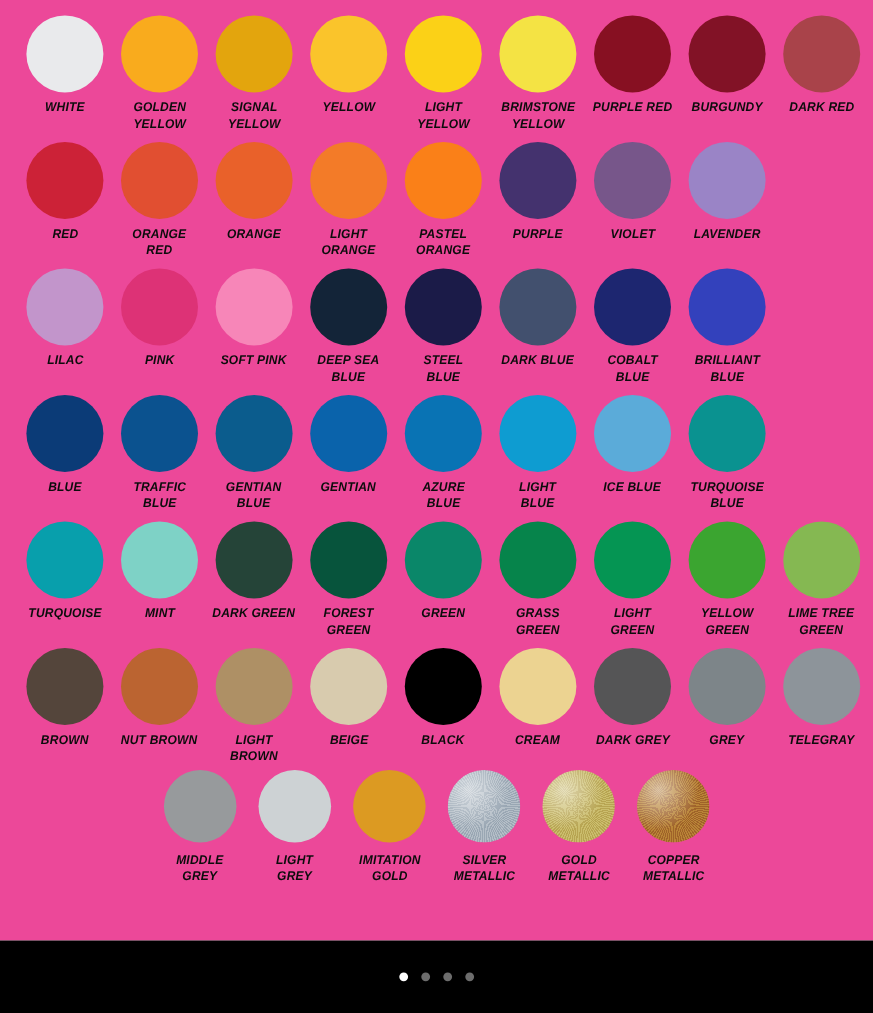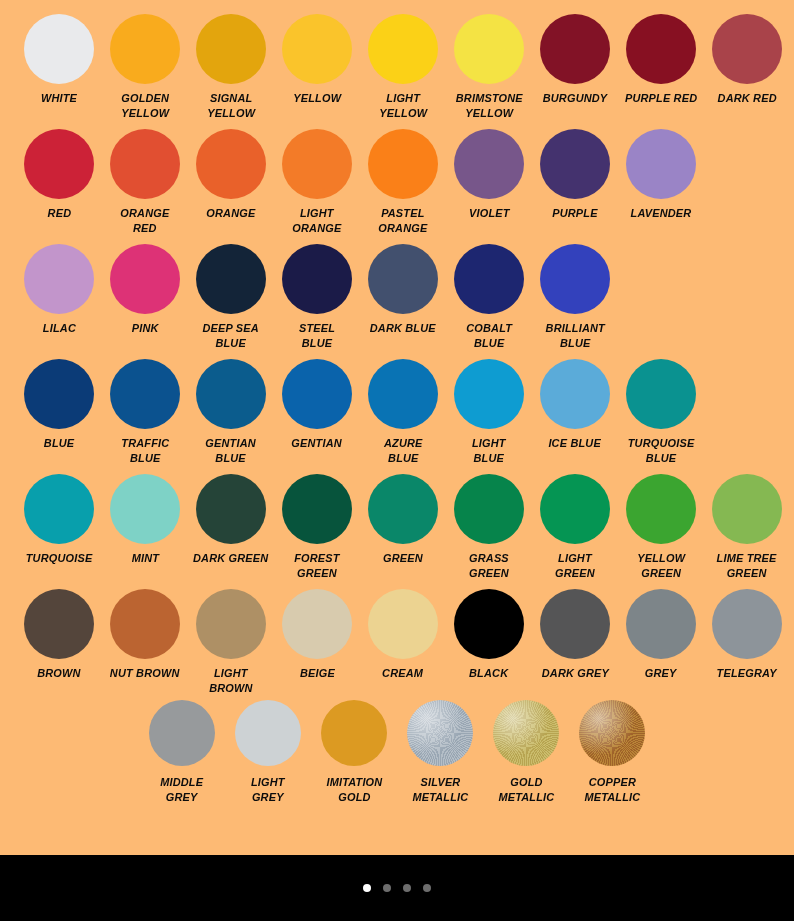--- a/index.html
+++ b/index.html
@@ -9,21 +9,21 @@
     font-family:"Liberation Sans", sans-serif;
     overflow:hidden;
   }
   #root { position:relative; width:794px; height:921px; background:#fff; }
 
   .swatch-area {
     position:relative;
     width:794px;
     height:855px;
     padding-top:14px;
-    background:#fdba74;
+    background:#ec4899;
   }
 
   .swatch-row {
     display:flex;
     justify-content:flex-start;
     align-items:flex-start;
     padding-left:16px;
     height:115px;
   }
   .swatch-row.last-row {
@@ -120,26 +120,26 @@
           <span class="dot" style="background: rgb(251, 209, 23);"></span>
           <div class="swatch-label">LIGHT
 YELLOW</div>
         </div>
         <div class="swatch-cell">
           <span class="dot" style="background: rgb(244, 227, 68);"></span>
           <div class="swatch-label">BRIMSTONE
 YELLOW</div>
         </div>
         <div class="swatch-cell">
+          <span class="dot" style="background: rgb(135, 16, 34);"></span>
+          <div class="swatch-label">PURPLE RED</div>
+        </div>
+        <div class="swatch-cell">
           <span class="dot" style="background: rgb(130, 18, 38);"></span>
           <div class="swatch-label">BURGUNDY</div>
-        </div>
-        <div class="swatch-cell">
-          <span class="dot" style="background: rgb(135, 16, 34);"></span>
-          <div class="swatch-label">PURPLE RED</div>
         </div>
         <div class="swatch-cell">
           <span class="dot" style="background: rgb(169, 67, 74);"></span>
           <div class="swatch-label">DARK RED</div>
         </div>
       </div>
       <div class="swatch-row">
         <div class="swatch-cell">
           <span class="dot" style="background: rgb(204, 34, 55);"></span>
           <div class="swatch-label">RED</div>
@@ -157,42 +157,46 @@
           <span class="dot" style="background: rgb(243, 123, 40);"></span>
           <div class="swatch-label">LIGHT
 ORANGE</div>
         </div>
         <div class="swatch-cell">
           <span class="dot" style="background: rgb(250, 128, 24);"></span>
           <div class="swatch-label">PASTEL
 ORANGE</div>
         </div>
         <div class="swatch-cell">
+          <span class="dot" style="background: rgb(68, 50, 110);"></span>
+          <div class="swatch-label">PURPLE</div>
+        </div>
+        <div class="swatch-cell">
           <span class="dot" style="background: rgb(119, 86, 138);"></span>
           <div class="swatch-label">VIOLET</div>
         </div>
         <div class="swatch-cell">
-          <span class="dot" style="background: rgb(68, 50, 110);"></span>
-          <div class="swatch-label">PURPLE</div>
-        </div>
-        <div class="swatch-cell">
           <span class="dot" style="background: rgb(154, 132, 198);"></span>
           <div class="swatch-label">LAVENDER</div>
         </div>
       </div>
       <div class="swatch-row">
         <div class="swatch-cell">
           <span class="dot" style="background: rgb(194, 149, 203);"></span>
           <div class="swatch-label">LILAC</div>
         </div>
         <div class="swatch-cell">
           <span class="dot" style="background: rgb(221, 50, 118);"></span>
           <div class="swatch-label">PINK</div>
         </div>
         <div class="swatch-cell">
+          <span class="dot" style="background: rgb(247, 134, 184);"></span>
+          <div class="swatch-label">SOFT PINK</div>
+        </div>
+        <div class="swatch-cell">
           <span class="dot" style="background: rgb(19, 36, 56);"></span>
           <div class="swatch-label">DEEP SEA
 BLUE</div>
         </div>
         <div class="swatch-cell">
           <span class="dot" style="background: rgb(27, 27, 72);"></span>
           <div class="swatch-label">STEEL
 BLUE</div>
         </div>
         <div class="swatch-cell">
@@ -304,26 +308,26 @@
         <div class="swatch-cell">
           <span class="dot" style="background: rgb(174, 144, 101);"></span>
           <div class="swatch-label">LIGHT
 BROWN</div>
         </div>
         <div class="swatch-cell">
           <span class="dot" style="background: rgb(216, 203, 174);"></span>
           <div class="swatch-label">BEIGE</div>
         </div>
         <div class="swatch-cell">
+          <span class="dot" style="background: rgb(0, 0, 0);"></span>
+          <div class="swatch-label">BLACK</div>
+        </div>
+        <div class="swatch-cell">
           <span class="dot" style="background: rgb(236, 211, 145);"></span>
           <div class="swatch-label">CREAM</div>
-        </div>
-        <div class="swatch-cell">
-          <span class="dot" style="background: rgb(0, 0, 0);"></span>
-          <div class="swatch-label">BLACK</div>
         </div>
         <div class="swatch-cell">
           <span class="dot" style="background: rgb(85, 85, 86);"></span>
           <div class="swatch-label">DARK GREY</div>
         </div>
         <div class="swatch-cell">
           <span class="dot" style="background: rgb(125, 133, 137);"></span>
           <div class="swatch-label">GREY</div>
         </div>
         <div class="swatch-cell">

